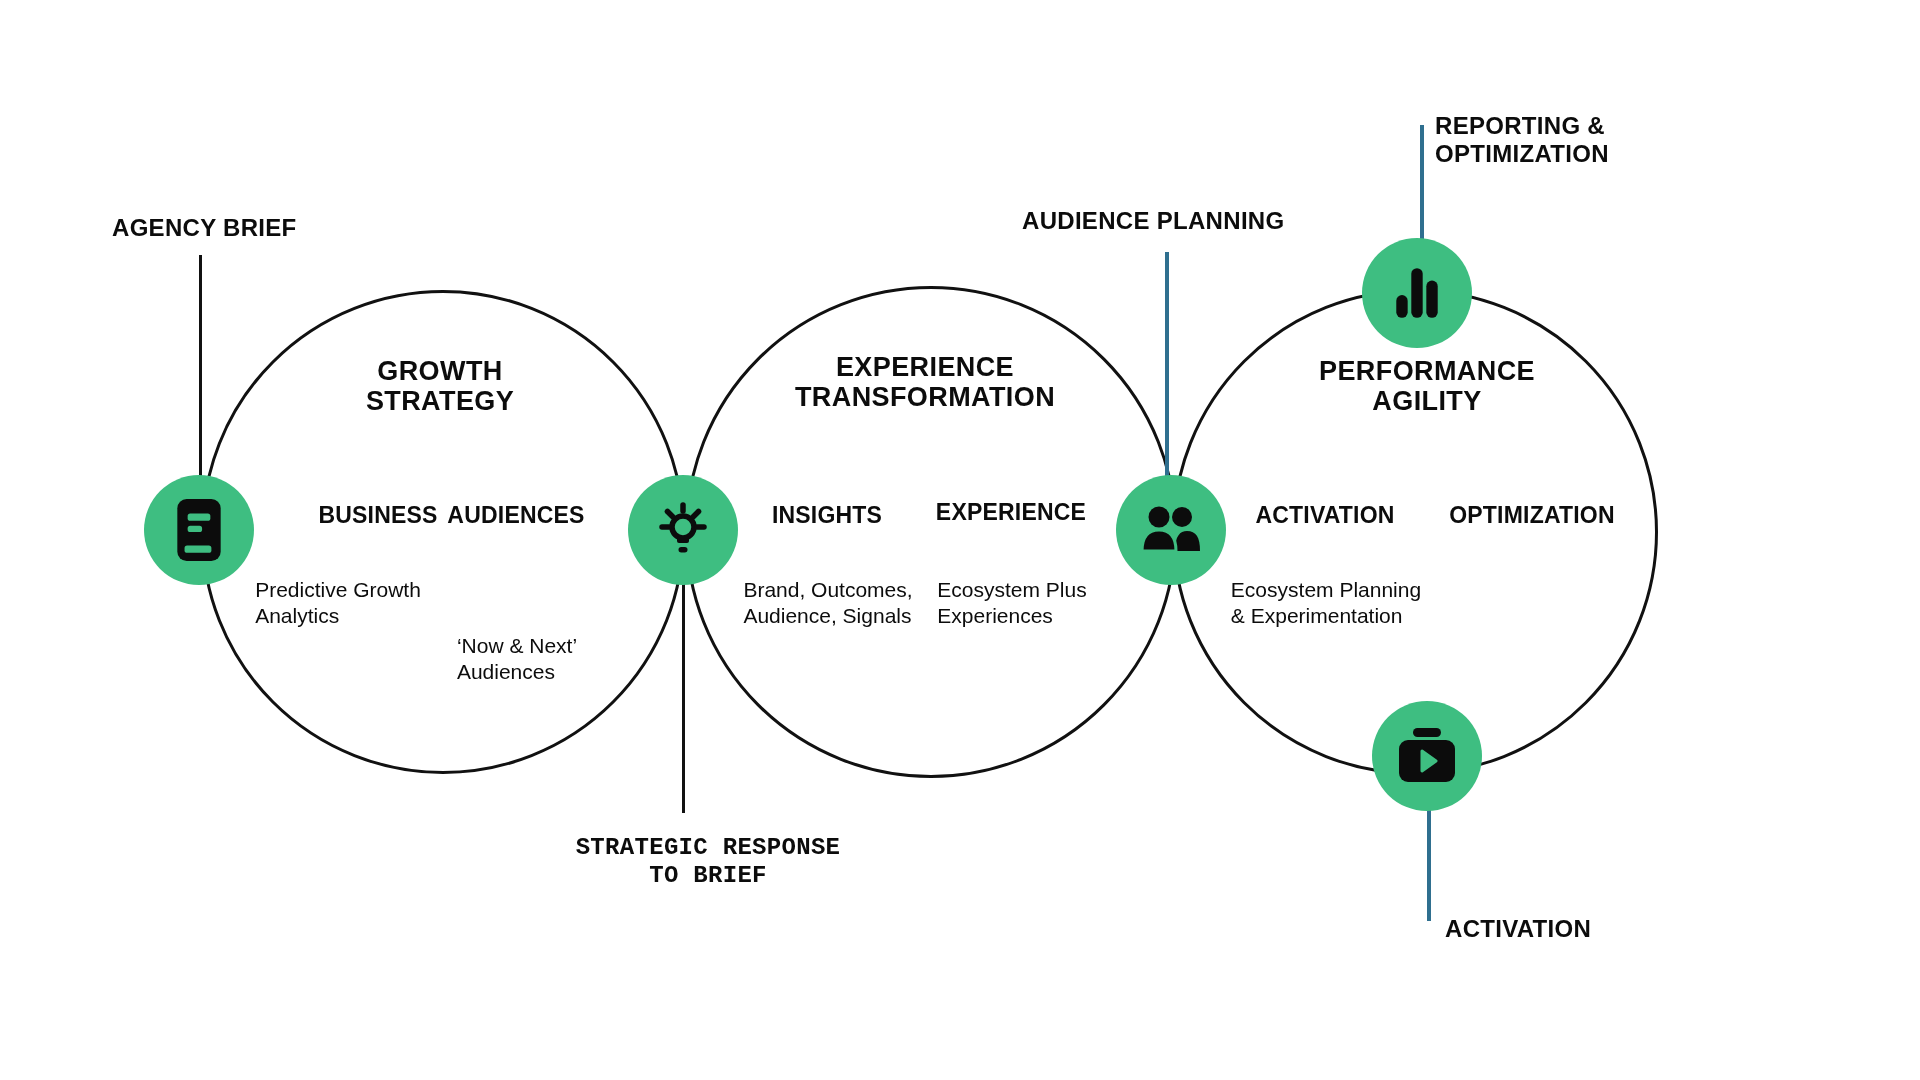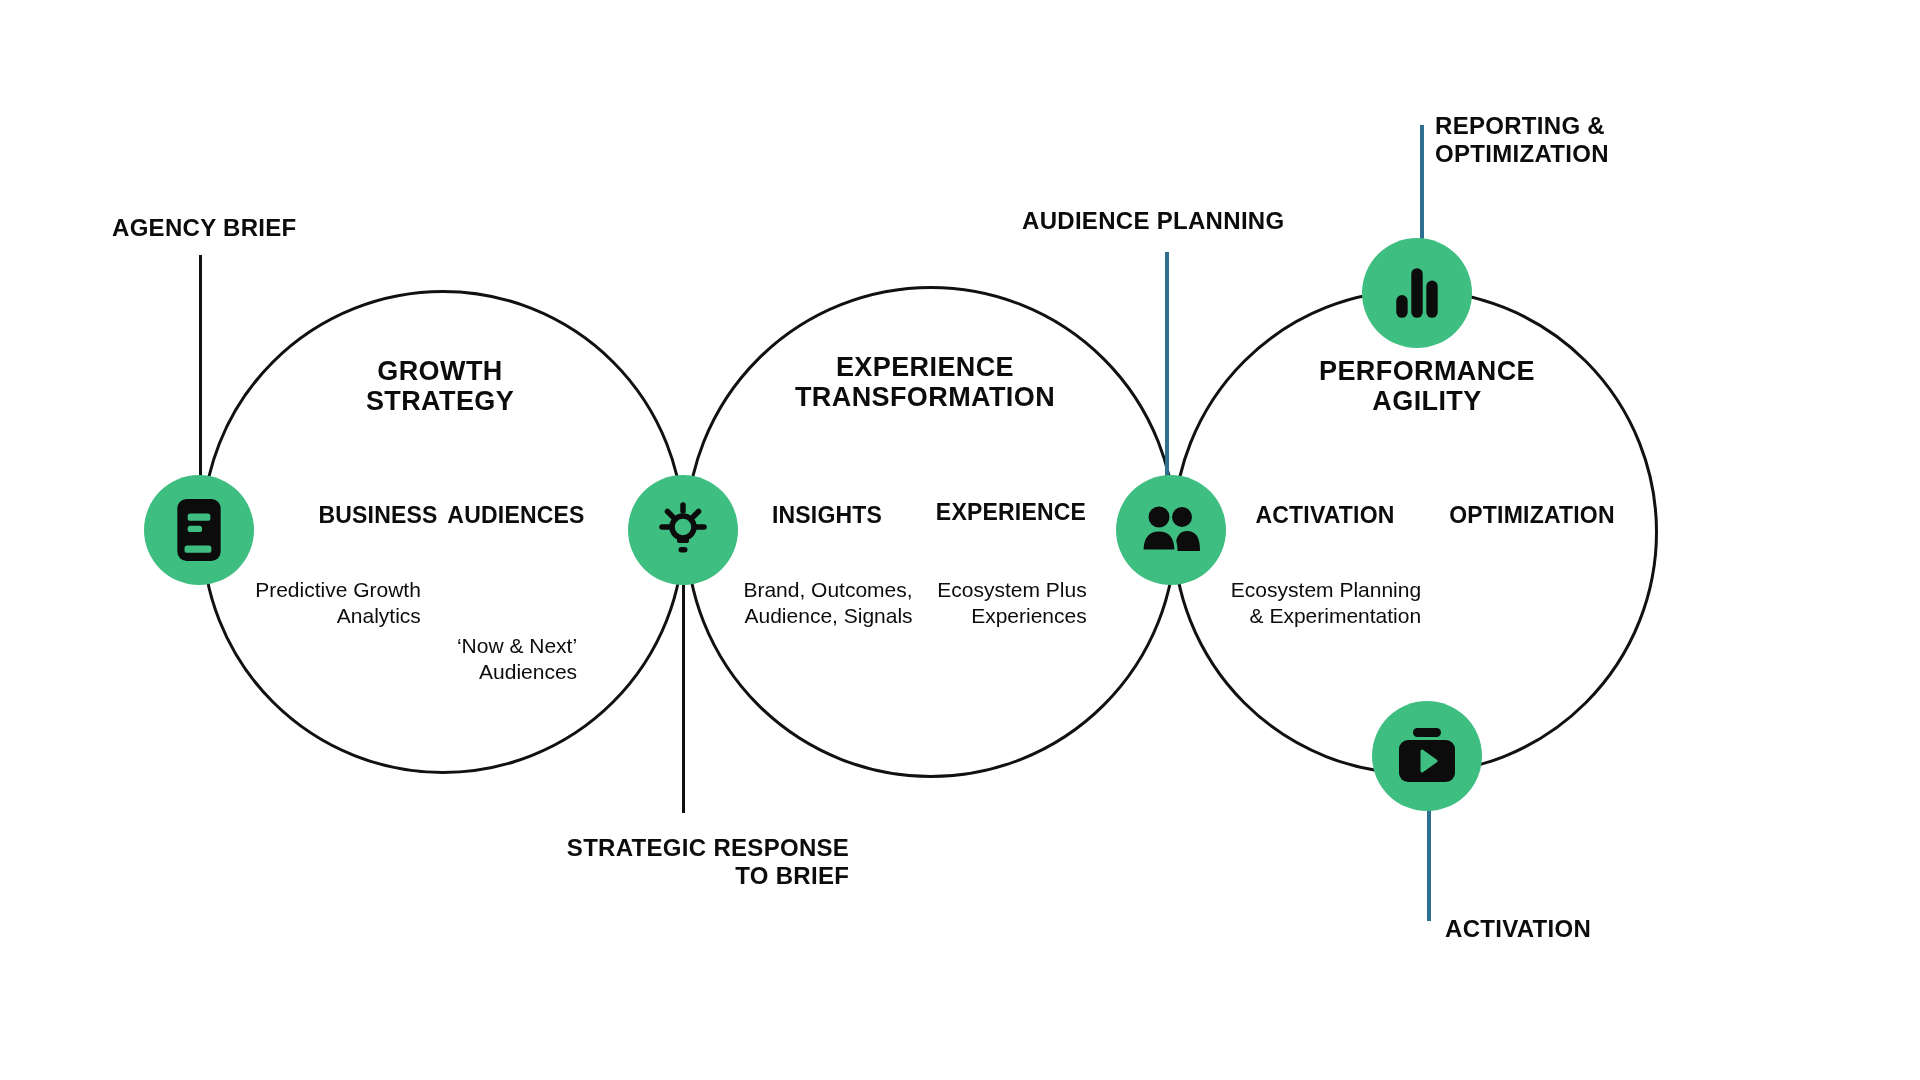--- a/index.html
+++ b/index.html
@@ -26,27 +26,27 @@
   .stage-title{
     position:absolute;transform:translateX(-50%);font-weight:bold;font-size:27px;
     line-height:30px;text-align:center;white-space:pre-line;letter-spacing:.4px;z-index:2;
   }
   .col-header{
     position:absolute;transform:translateX(-50%);font-weight:bold;font-size:23px;
     white-space:nowrap;letter-spacing:.2px;z-index:2;
   }
   .col-body{
     position:absolute;transform:translateX(-50%);font-size:21px;line-height:26px;
-    text-align:right;white-space:pre-line;z-index:2;
+    text-align:left;white-space:pre-line;z-index:2;
   }
   .callout{
     position:absolute;font-weight:bold;font-size:24px;line-height:28px;
     letter-spacing:.3px;white-space:pre-line;z-index:4;margin-top:16px;
   }
-  .callout.center{transform:translateX(-50%);text-align:right;}
+  .callout.center{transform:translateX(-50%);text-align:center;font-family:Liberation Mono, monospace;}
   .node svg{display:block;}
 </style>
 </head>
 <body>
 
 <div class="stage">
 
   <div class="big-circle" style="left:201px;top:290px;width:484px;height:484px;"></div>
   <div class="big-circle" style="left:685px;top:286px;width:492px;height:492px;"></div>
   <div class="big-circle" style="left:1172px;top:289px;width:486px;height:486px;"></div>

